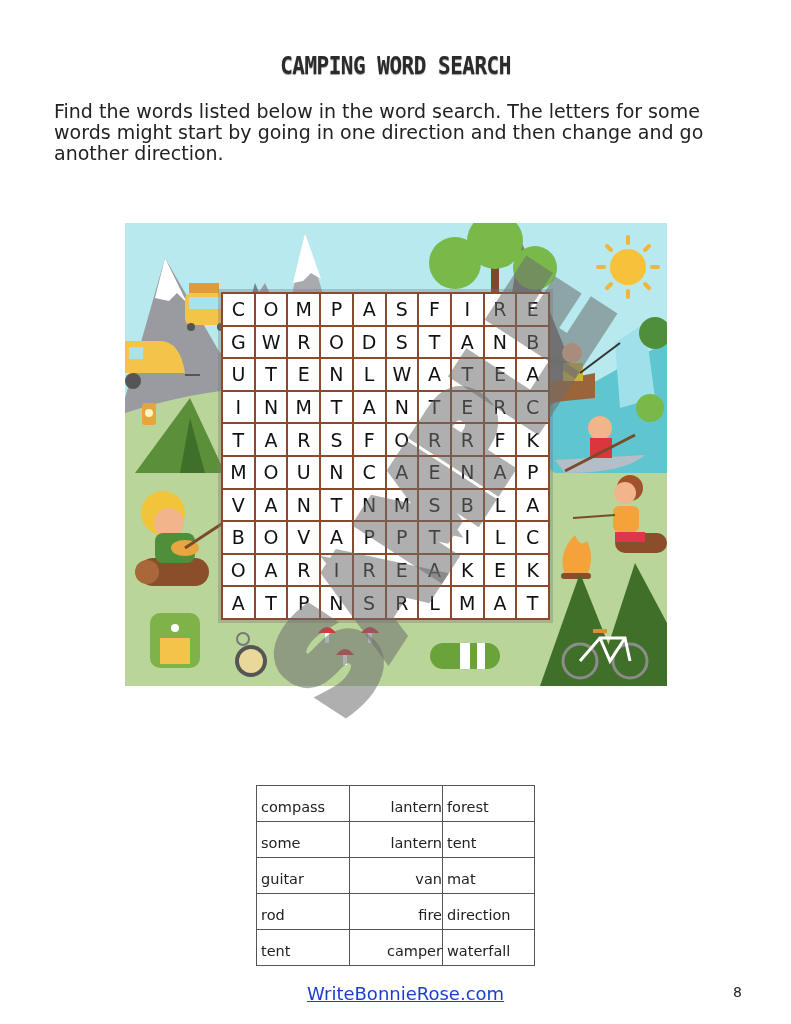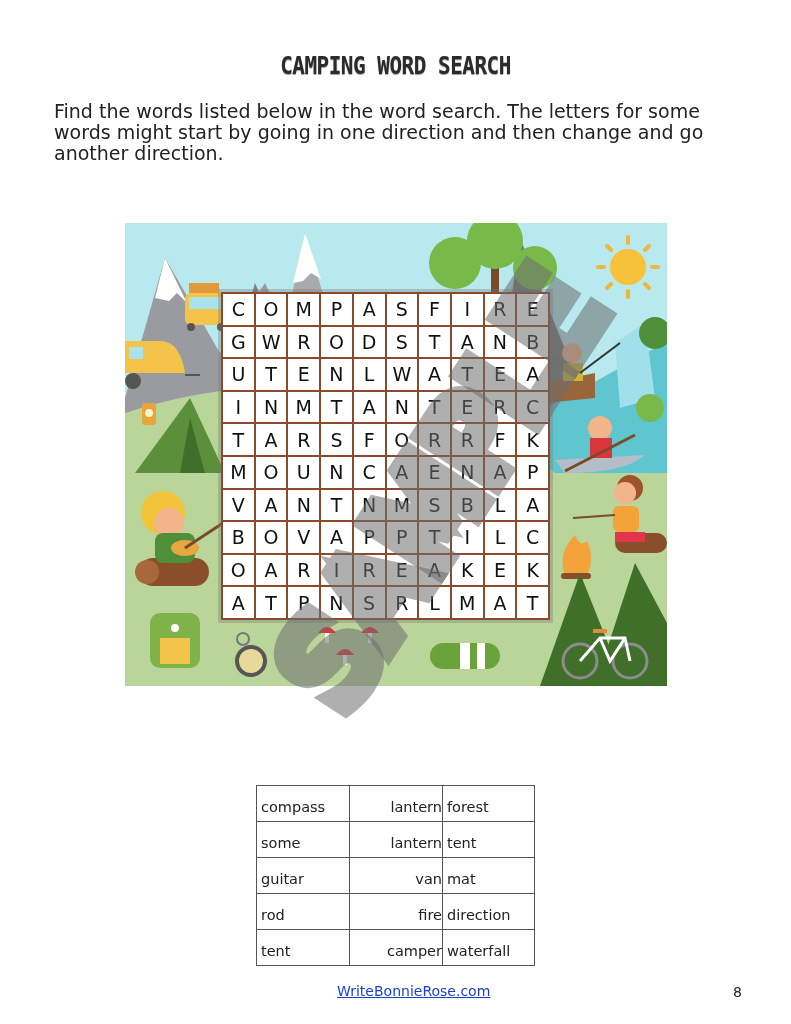--- a/index.html
+++ b/index.html
@@ -22,21 +22,21 @@
 
   .watermark { position: absolute; left: 200px; top: 420px; font-family: "DejaVu Sans", sans-serif; font-size: 118px; font-weight: normal;
     color: transparent; -webkit-text-stroke: 22px rgba(110,110,110,0.55); transform: rotate(-57deg); transform-origin: center; letter-spacing: 2px; pointer-events: none; }
 
   .words { position: absolute; left: 256px; top: 785px; border-collapse: collapse; border-radius: 23px; }
   .words td { border: 1px solid #555; width: 93px; height: 36px; padding: 0 0 0 4px; font-size: 14.5px; color: #222; box-sizing: border-box; vertical-align: middle; padding-top: 6px; }
   .words td:nth-child(1) { width: 93px; }
   .words td:nth-child(2) { width: 93px; text-align: right; }
   .words td:nth-child(3) { width: 92px; }
 
-  .footer-link { position: absolute; left: 337px; top: 983px; font-size: 14px; color: #1a3fd0; text-decoration: underline; }
+  .footer-link { position: absolute; left: 307px; top: 983px; font-size: 18px; color: #1a3fd0; text-decoration: underline; }
   .page-num { position: absolute; left: 733px; top: 984px; font-size: 14px; color: #222; }
 </style>
 </head>
 <body>
 
 <div class="title">CAMPING WORD SEARCH</div>
 <div class="instructions">Find the words listed below in the word search. The letters for some words might start by going in one direction and then change and go another direction.</div>
 
 <div class="illus">
   <svg width="542" height="463" viewBox="0 0 542 463">

